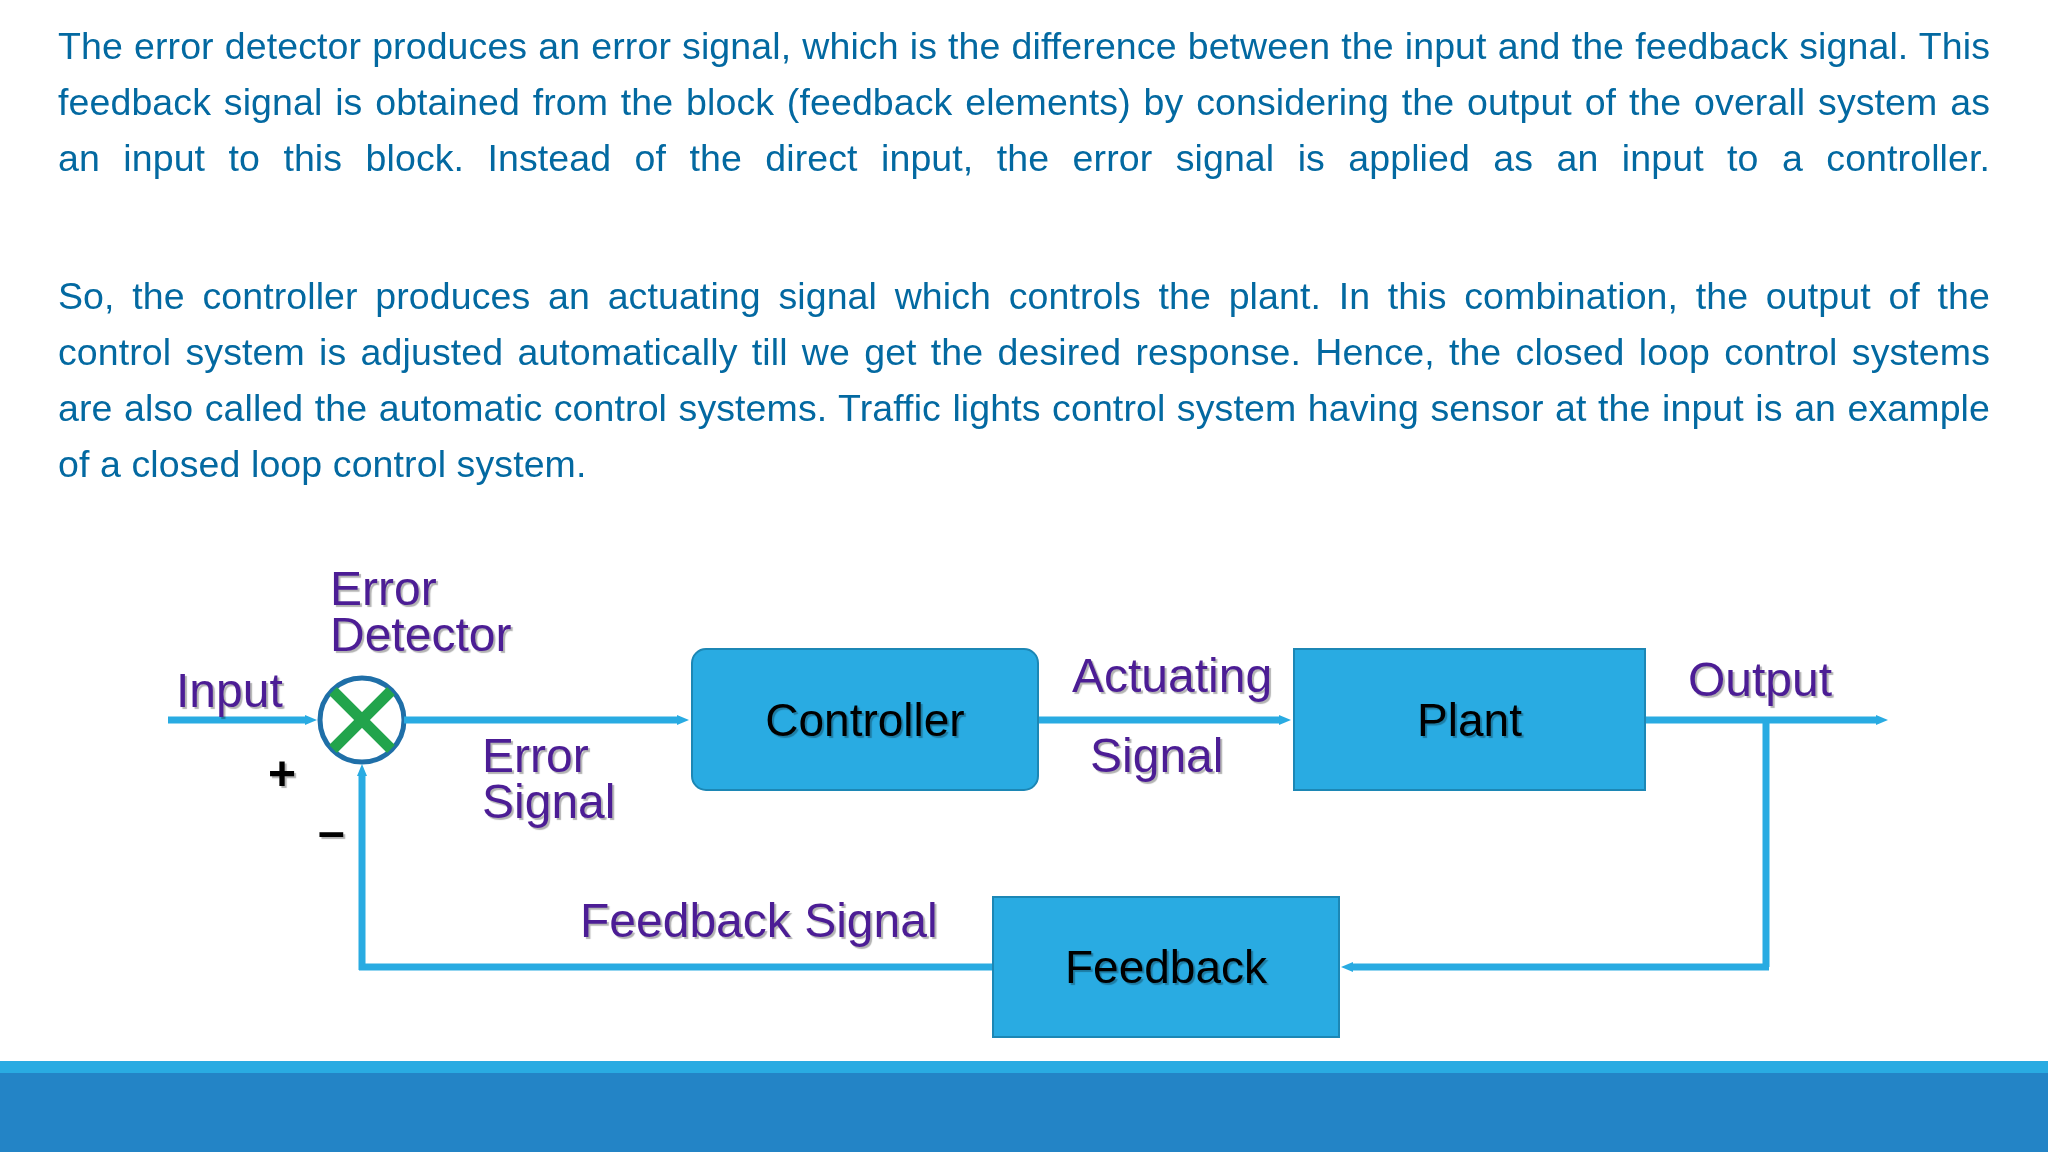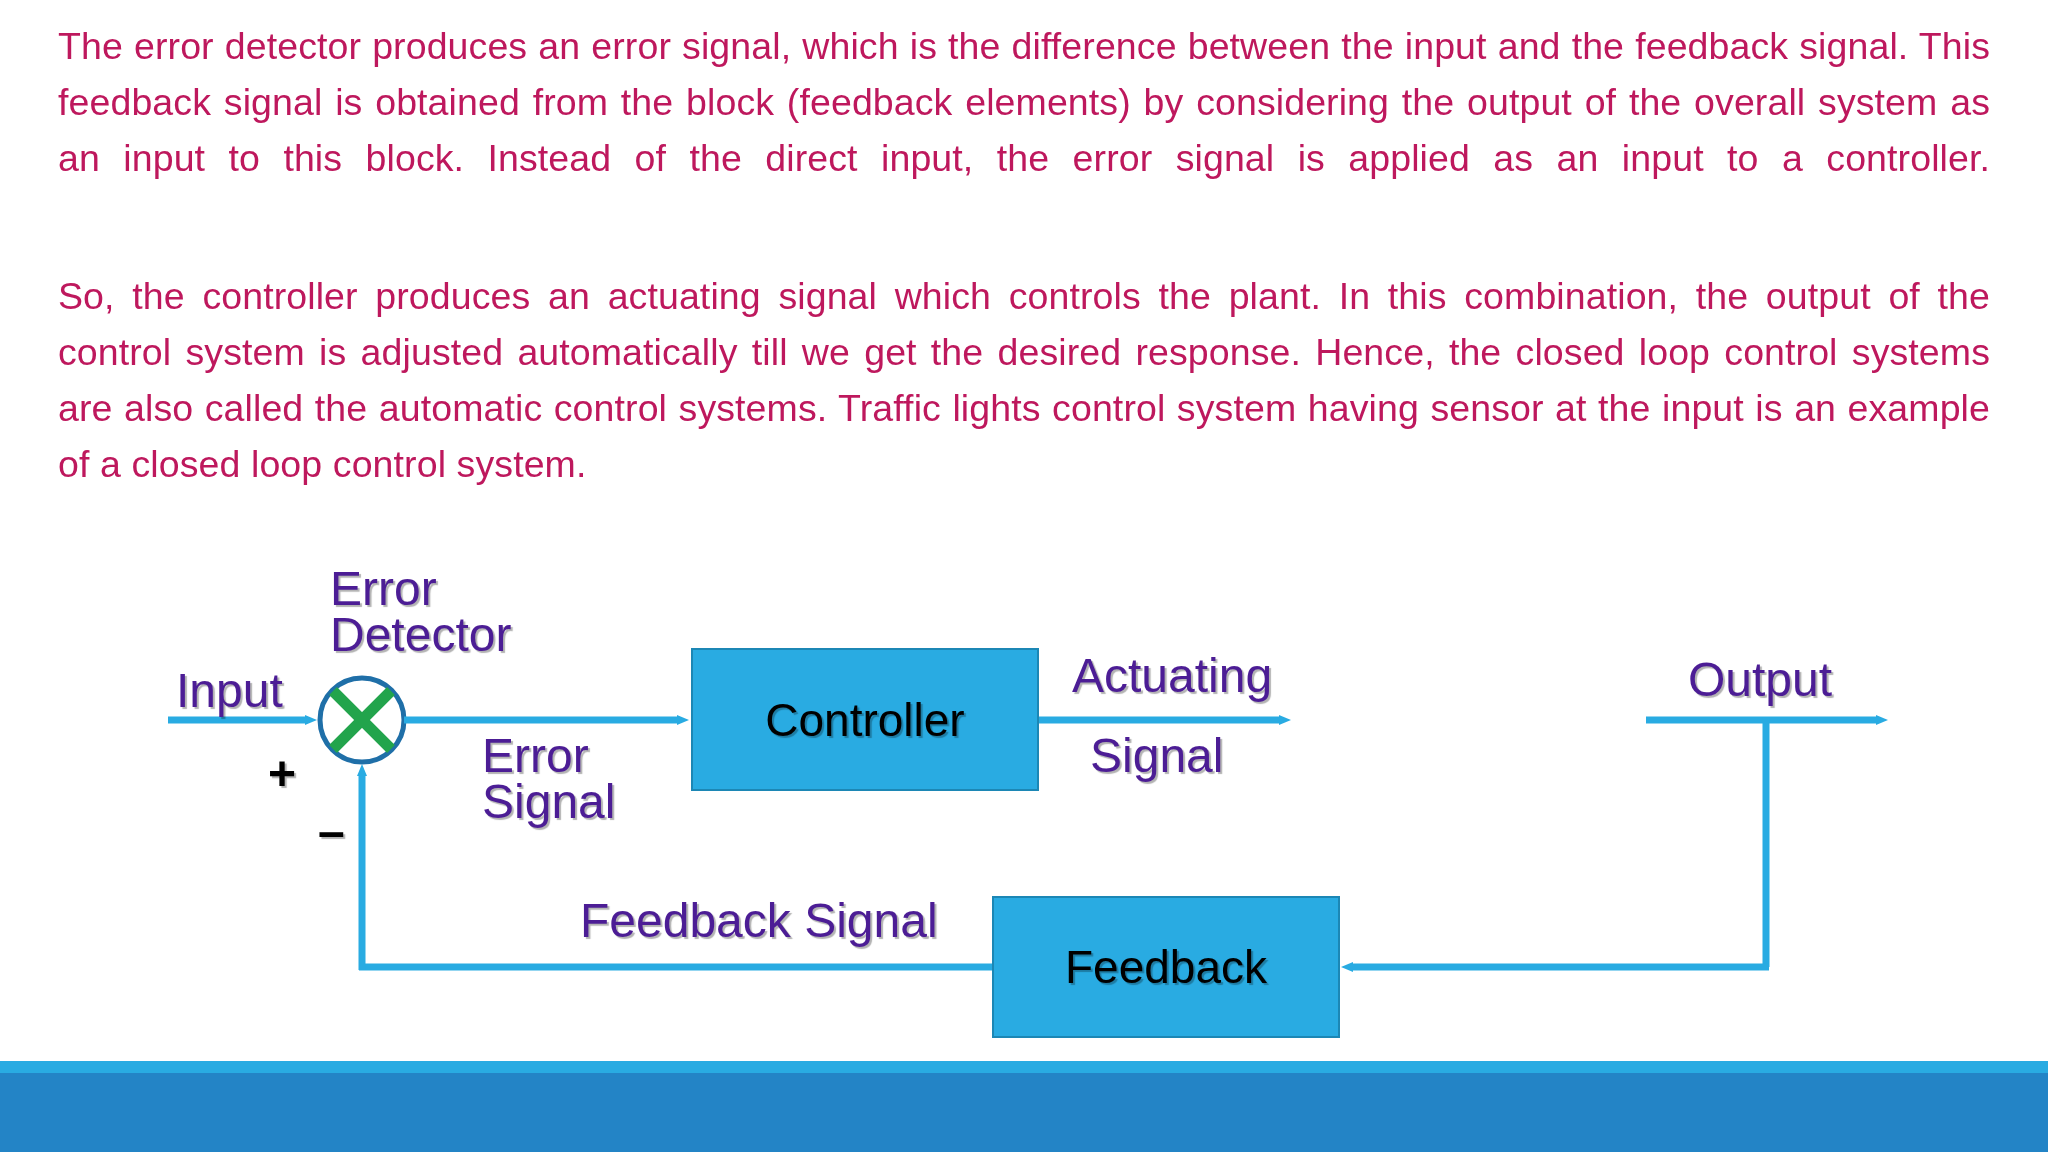--- a/index.html
+++ b/index.html
@@ -16,21 +16,21 @@
   }
 
   
   #prose {
     position: absolute;
     left: 58px;
     top: 18px;
     width: 1932px;
   }
   .para {
-    color: #be185d;
+    color: #0369a1;
     font-size: 37.5px;
     line-height: 56px;
     text-align: justify;
     text-justify: inter-word;
     margin: 0 0 26px 0;
     font-family: "Liberation Sans", sans-serif;
     letter-spacing: 0.1px;
   }
   .para:last-child { margin-bottom: 0; margin-top: 24px; }
   
@@ -60,21 +60,21 @@
     display: flex;
     align-items: center;
     justify-content: center;
     flex-direction: column;
     font-family: "Liberation Sans", sans-serif;
     font-size: 46px;
     line-height: 62px;
     text-shadow: 2px 2px 1px rgba(0,0,0,0.28);
     white-space: nowrap;
   }
-  #blk-controller { left: 691px;  top: 128px; width: 348px; height: 143px; }
+  #blk-controller { left: 691px;  top: 128px; width: 348px; height: 143px; border-radius: 15px; }
   #blk-plant      { left: 1293px; top: 128px; width: 353px; height: 143px; }
   #blk-feedback   { left: 992px;  top: 376px; width: 348px; height: 142px; }
 
   .lbl {
     position: absolute;
     color: #4c1d95;
     font-family: "Liberation Sans", sans-serif;
     font-size: 48px;
     line-height: 46px;
     white-space: nowrap;
@@ -155,20 +155,23 @@
     <line x1="1769" y1="447" x2="1352" y2="447" stroke="#29ABE2" stroke-width="7" marker-end="url(#arrow-l)"></line>
 
     <line x1="992" y1="447" x2="359" y2="447" stroke="#29ABE2" stroke-width="7"></line>
     <line x1="362" y1="450" x2="362" y2="255" stroke="#29ABE2" stroke-width="7" marker-end="url(#arrow-u)"></line>
   </svg>
 
   <div class="blk" id="blk-controller">
     <span>Controller</span>
   </div>
 
+  <div class="blk" id="blk-plant">
+    <span>Plant</span>
+  </div>
 
   <div class="blk" id="blk-feedback">
     <span>Feedback</span>
   </div>
 </div>
 
 <div class="lbl" id="lbl-error-detector">
   <div>Error</div>
   <div>Detector</div>
 </div>

